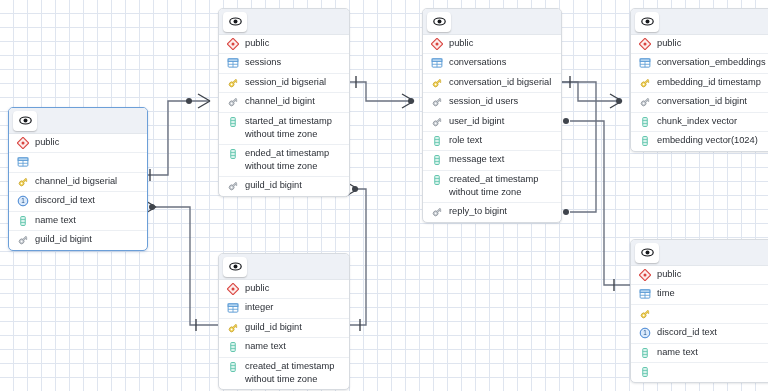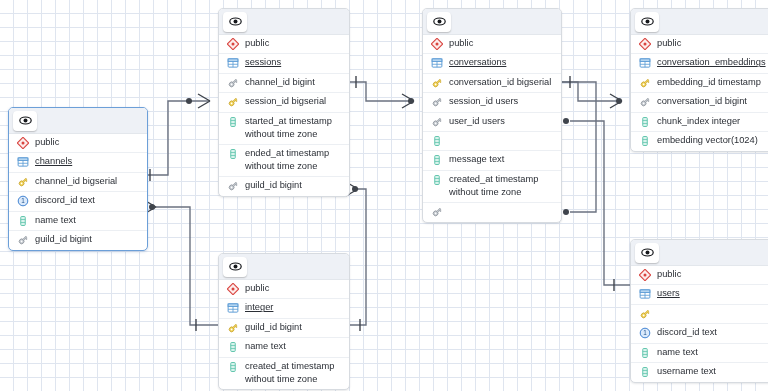--- a/index.html
+++ b/index.html
@@ -64,21 +64,21 @@
   .row:last-child { border-bottom: none; }
   .row .ic {
     flex: 0 0 14px;
     width: 14px; height: 14px;
     margin-right: 5px;
     margin-top: 0px;
     display: flex; align-items: center; justify-content: center;
   }
   .row .lbl { flex: 1 1 auto; word-break: break-word; }
   .row.schema .lbl { color: #2b2f36; }
-  .row.tablename .lbl { color: #2b2f36; text-decoration: underline; }
+  .row.tablename .lbl { color: #2b2f36; }
   svg.icn { display:block; }
 </style>
 </head>
 <body>
 
 <div id="canvas">
 
   <svg id="edges" viewBox="0 0 768 391" xmlns="http://www.w3.org/2000/svg">
     <g fill="none" stroke="#6b7280" stroke-width="1.4">
 
@@ -168,21 +168,20 @@
       </div>
       <div class="row tablename">
         <span class="ic">
           <svg class="icn" width="12" height="12" viewBox="0 0 16 16">
             <rect x="1.5" y="2.5" width="13" height="11" rx="1.2" fill="#ffffff" stroke="#5b9bd5" stroke-width="1.3"></rect>
             <rect x="1.5" y="2.5" width="13" height="3.4" fill="#bcd9f2" stroke="#5b9bd5" stroke-width="1.3"></rect>
             <line x1="8" y1="5.9" x2="8" y2="13.5" stroke="#5b9bd5" stroke-width="1.1"></line>
             <line x1="1.5" y1="9.7" x2="14.5" y2="9.7" stroke="#5b9bd5" stroke-width="1.1"></line>
           </svg>
         </span>
-        <span class="lbl">channels</span>
       </div>
       <div class="row">
         <span class="ic">
           <svg class="icn" width="12" height="12" viewBox="0 0 16 16">
             <g transform="rotate(-45 8 8)">
               <circle cx="5.4" cy="8" r="3.2" fill="#f2d45c" stroke="#c8a32a" stroke-width="1"></circle>
               <circle cx="5.4" cy="8" r="1.1" fill="#ffffff"></circle>
               <rect x="8" y="7" width="6.3" height="2" fill="#f2d45c" stroke="#c8a32a" stroke-width="0.8"></rect>
               <rect x="11.4" y="8.8" width="1.5" height="2.2" fill="#f2d45c" stroke="#c8a32a" stroke-width="0.8"></rect>
             </g>
@@ -249,41 +248,41 @@
             <line x1="8" y1="5.9" x2="8" y2="13.5" stroke="#5b9bd5" stroke-width="1.1"></line>
             <line x1="1.5" y1="9.7" x2="14.5" y2="9.7" stroke="#5b9bd5" stroke-width="1.1"></line>
           </svg>
         </span>
         <span class="lbl">sessions</span>
       </div>
       <div class="row">
         <span class="ic">
           <svg class="icn" width="12" height="12" viewBox="0 0 16 16">
             <g transform="rotate(-45 8 8)">
+              <circle cx="5.4" cy="8" r="3.2" fill="#f2d45c" stroke="#c8a32a" stroke-width="1"></circle>
+              <circle cx="5.4" cy="8" r="1.1" fill="#ffffff"></circle>
+              <rect x="8" y="7" width="6.3" height="2" fill="#f2d45c" stroke="#c8a32a" stroke-width="0.8"></rect>
+              <rect x="11.4" y="8.8" width="1.5" height="2.2" fill="#f2d45c" stroke="#c8a32a" stroke-width="0.8"></rect>
+            </g>
+          </svg>
+        </span>
+        <span class="lbl">session_id bigserial</span>
+      </div>
+      <div class="row">
+        <span class="ic">
+          <svg class="icn" width="12" height="12" viewBox="0 0 16 16">
+            <g transform="rotate(-45 8 8)">
               <circle cx="5.4" cy="8" r="3.2" fill="#c6cbd1" stroke="#8b9199" stroke-width="1"></circle>
               <circle cx="5.4" cy="8" r="1.1" fill="#ffffff"></circle>
               <rect x="8" y="7" width="6.3" height="2" fill="#c6cbd1" stroke="#8b9199" stroke-width="0.8"></rect>
               <rect x="11.4" y="8.8" width="1.5" height="2.2" fill="#c6cbd1" stroke="#8b9199" stroke-width="0.8"></rect>
             </g>
           </svg>
         </span>
         <span class="lbl">channel_id bigint</span>
-      </div>
-      <div class="row">
-        <span class="ic">
-          <svg class="icn" width="12" height="12" viewBox="0 0 16 16">
-            <g transform="rotate(-45 8 8)">
-              <circle cx="5.4" cy="8" r="3.2" fill="#f2d45c" stroke="#c8a32a" stroke-width="1"></circle>
-              <circle cx="5.4" cy="8" r="1.1" fill="#ffffff"></circle>
-              <rect x="8" y="7" width="6.3" height="2" fill="#f2d45c" stroke="#c8a32a" stroke-width="0.8"></rect>
-              <rect x="11.4" y="8.8" width="1.5" height="2.2" fill="#f2d45c" stroke="#c8a32a" stroke-width="0.8"></rect>
-            </g>
-          </svg>
-        </span>
-        <span class="lbl">session_id bigserial</span>
       </div>
       <div class="row">
         <span class="ic">
           <svg class="icn" width="12" height="12" viewBox="0 0 16 16">
             <rect x="5" y="2" width="6" height="12" rx="1.2" fill="#d8f3ec" stroke="#5fc4ac" stroke-width="1.3"></rect>
             <line x1="5" y1="6" x2="11" y2="6" stroke="#5fc4ac" stroke-width="1"></line>
             <line x1="5" y1="10" x2="11" y2="10" stroke="#5fc4ac" stroke-width="1"></line>
           </svg>
         </span>
         <span class="lbl">started_at timestamp without time zone</span>
@@ -371,30 +370,31 @@
         <span class="ic">
           <svg class="icn" width="12" height="12" viewBox="0 0 16 16">
             <g transform="rotate(-45 8 8)">
               <circle cx="5.4" cy="8" r="3.2" fill="#c6cbd1" stroke="#8b9199" stroke-width="1"></circle>
               <circle cx="5.4" cy="8" r="1.1" fill="#ffffff"></circle>
               <rect x="8" y="7" width="6.3" height="2" fill="#c6cbd1" stroke="#8b9199" stroke-width="0.8"></rect>
               <rect x="11.4" y="8.8" width="1.5" height="2.2" fill="#c6cbd1" stroke="#8b9199" stroke-width="0.8"></rect>
             </g>
           </svg>
         </span>
-        <span class="lbl">user_id users</span>
-      </div>
-      <div class="row">
-        <span class="ic">
-          <svg class="icn" width="12" height="12" viewBox="0 0 16 16">
-            <rect x="5" y="2" width="6" height="12" rx="1.2" fill="#d8f3ec" stroke="#5fc4ac" stroke-width="1.3"></rect>
-            <line x1="5" y1="6" x2="11" y2="6" stroke="#5fc4ac" stroke-width="1"></line>
-            <line x1="5" y1="10" x2="11" y2="10" stroke="#5fc4ac" stroke-width="1"></line>
-          </svg>
-        </span>
+        <span class="lbl">user_id bigint</span>
+      </div>
+      <div class="row">
+        <span class="ic">
+          <svg class="icn" width="12" height="12" viewBox="0 0 16 16">
+            <rect x="5" y="2" width="6" height="12" rx="1.2" fill="#d8f3ec" stroke="#5fc4ac" stroke-width="1.3"></rect>
+            <line x1="5" y1="6" x2="11" y2="6" stroke="#5fc4ac" stroke-width="1"></line>
+            <line x1="5" y1="10" x2="11" y2="10" stroke="#5fc4ac" stroke-width="1"></line>
+          </svg>
+        </span>
+        <span class="lbl">role text</span>
       </div>
       <div class="row">
         <span class="ic">
           <svg class="icn" width="12" height="12" viewBox="0 0 16 16">
             <rect x="5" y="2" width="6" height="12" rx="1.2" fill="#d8f3ec" stroke="#5fc4ac" stroke-width="1.3"></rect>
             <line x1="5" y1="6" x2="11" y2="6" stroke="#5fc4ac" stroke-width="1"></line>
             <line x1="5" y1="10" x2="11" y2="10" stroke="#5fc4ac" stroke-width="1"></line>
           </svg>
         </span>
         <span class="lbl">message text</span>
@@ -413,20 +413,21 @@
         <span class="ic">
           <svg class="icn" width="12" height="12" viewBox="0 0 16 16">
             <g transform="rotate(-45 8 8)">
               <circle cx="5.4" cy="8" r="3.2" fill="#c6cbd1" stroke="#8b9199" stroke-width="1"></circle>
               <circle cx="5.4" cy="8" r="1.1" fill="#ffffff"></circle>
               <rect x="8" y="7" width="6.3" height="2" fill="#c6cbd1" stroke="#8b9199" stroke-width="0.8"></rect>
               <rect x="11.4" y="8.8" width="1.5" height="2.2" fill="#c6cbd1" stroke="#8b9199" stroke-width="0.8"></rect>
             </g>
           </svg>
         </span>
+        <span class="lbl">reply_to bigint</span>
       </div>
     </div>
     <div class="table-node" style="left: 630px; top: 8px; width: 144px;">
       <div class="node-header">
         <div class="eye-btn">
           <svg class="icn" width="13" height="13" viewBox="0 0 16 16">
             <ellipse cx="8" cy="8" rx="7" ry="4.3" fill="none" stroke="#16181c" stroke-width="1.5"></ellipse>
             <circle cx="8" cy="8" r="2.4" fill="#16181c"></circle>
           </svg>
         </div>
@@ -478,21 +479,21 @@
         <span class="lbl">conversation_id bigint</span>
       </div>
       <div class="row">
         <span class="ic">
           <svg class="icn" width="12" height="12" viewBox="0 0 16 16">
             <rect x="5" y="2" width="6" height="12" rx="1.2" fill="#d8f3ec" stroke="#5fc4ac" stroke-width="1.3"></rect>
             <line x1="5" y1="6" x2="11" y2="6" stroke="#5fc4ac" stroke-width="1"></line>
             <line x1="5" y1="10" x2="11" y2="10" stroke="#5fc4ac" stroke-width="1"></line>
           </svg>
         </span>
-        <span class="lbl">chunk_index integer</span>
+        <span class="lbl">chunk_index vector</span>
       </div>
       <div class="row">
         <span class="ic">
           <svg class="icn" width="12" height="12" viewBox="0 0 16 16">
             <rect x="5" y="2" width="6" height="12" rx="1.2" fill="#d8f3ec" stroke="#5fc4ac" stroke-width="1.3"></rect>
             <line x1="5" y1="6" x2="11" y2="6" stroke="#5fc4ac" stroke-width="1"></line>
             <line x1="5" y1="10" x2="11" y2="10" stroke="#5fc4ac" stroke-width="1"></line>
           </svg>
         </span>
         <span class="lbl">embedding vector(1024)</span>
@@ -581,21 +582,21 @@
       </div>
       <div class="row tablename">
         <span class="ic">
           <svg class="icn" width="12" height="12" viewBox="0 0 16 16">
             <rect x="1.5" y="2.5" width="13" height="11" rx="1.2" fill="#ffffff" stroke="#5b9bd5" stroke-width="1.3"></rect>
             <rect x="1.5" y="2.5" width="13" height="3.4" fill="#bcd9f2" stroke="#5b9bd5" stroke-width="1.3"></rect>
             <line x1="8" y1="5.9" x2="8" y2="13.5" stroke="#5b9bd5" stroke-width="1.1"></line>
             <line x1="1.5" y1="9.7" x2="14.5" y2="9.7" stroke="#5b9bd5" stroke-width="1.1"></line>
           </svg>
         </span>
-        <span class="lbl">users</span>
+        <span class="lbl">time</span>
       </div>
       <div class="row">
         <span class="ic">
           <svg class="icn" width="12" height="12" viewBox="0 0 16 16">
             <g transform="rotate(-45 8 8)">
               <circle cx="5.4" cy="8" r="3.2" fill="#f2d45c" stroke="#c8a32a" stroke-width="1"></circle>
               <circle cx="5.4" cy="8" r="1.1" fill="#ffffff"></circle>
               <rect x="8" y="7" width="6.3" height="2" fill="#f2d45c" stroke="#c8a32a" stroke-width="0.8"></rect>
               <rect x="11.4" y="8.8" width="1.5" height="2.2" fill="#f2d45c" stroke="#c8a32a" stroke-width="0.8"></rect>
             </g>
@@ -622,16 +623,15 @@
         <span class="lbl">name text</span>
       </div>
       <div class="row">
         <span class="ic">
           <svg class="icn" width="12" height="12" viewBox="0 0 16 16">
             <rect x="5" y="2" width="6" height="12" rx="1.2" fill="#d8f3ec" stroke="#5fc4ac" stroke-width="1.3"></rect>
             <line x1="5" y1="6" x2="11" y2="6" stroke="#5fc4ac" stroke-width="1"></line>
             <line x1="5" y1="10" x2="11" y2="10" stroke="#5fc4ac" stroke-width="1"></line>
           </svg>
         </span>
-        <span class="lbl">username text</span>
       </div>
     </div>
   </div>
 
 </body></html>

